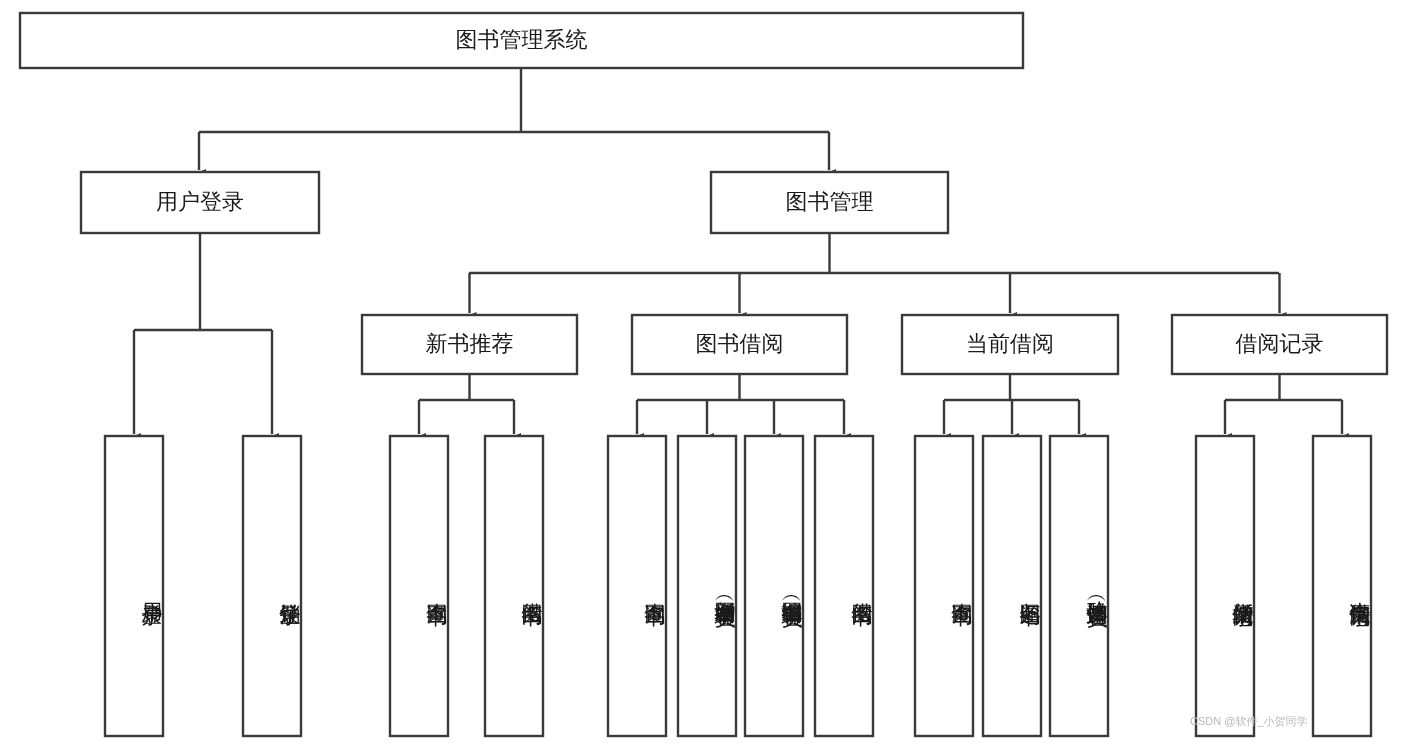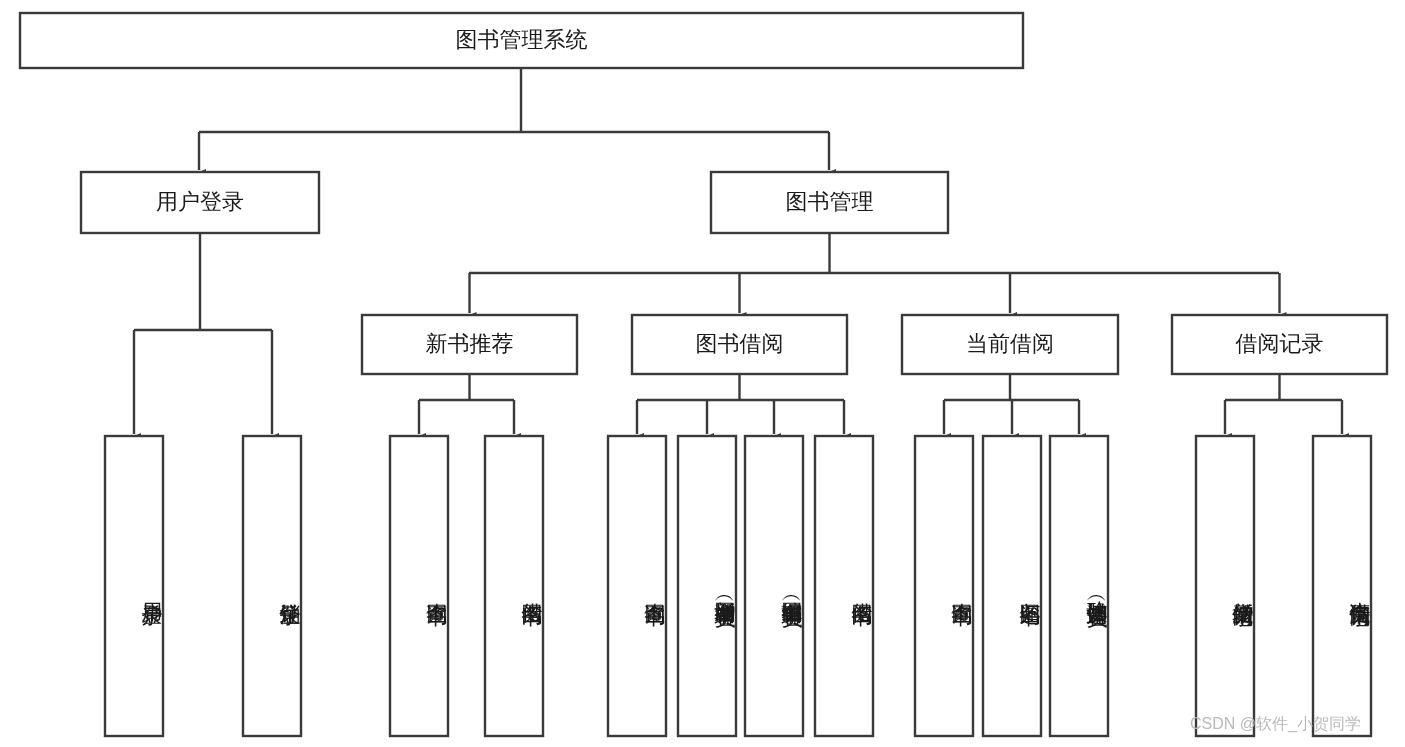--- a/index.html
+++ b/index.html
@@ -59,21 +59,21 @@
     letter-spacing: 1px;
     white-space: nowrap;
     display: flex;
     align-items: flex-start;
     justify-content: center;
     pointer-events: none;
   }
   .watermark {
     position: absolute;
     font-family: "Liberation Sans", "DejaVu Sans", sans-serif;
-    font-size: 16px;
+    font-size: 11px;
     color: #b9b9b9;
     white-space: nowrap;
     left: 1190px;
     top: 714px;
   }
 </style>
 </head>
 <body>
 
 <div id="diagram-root">

